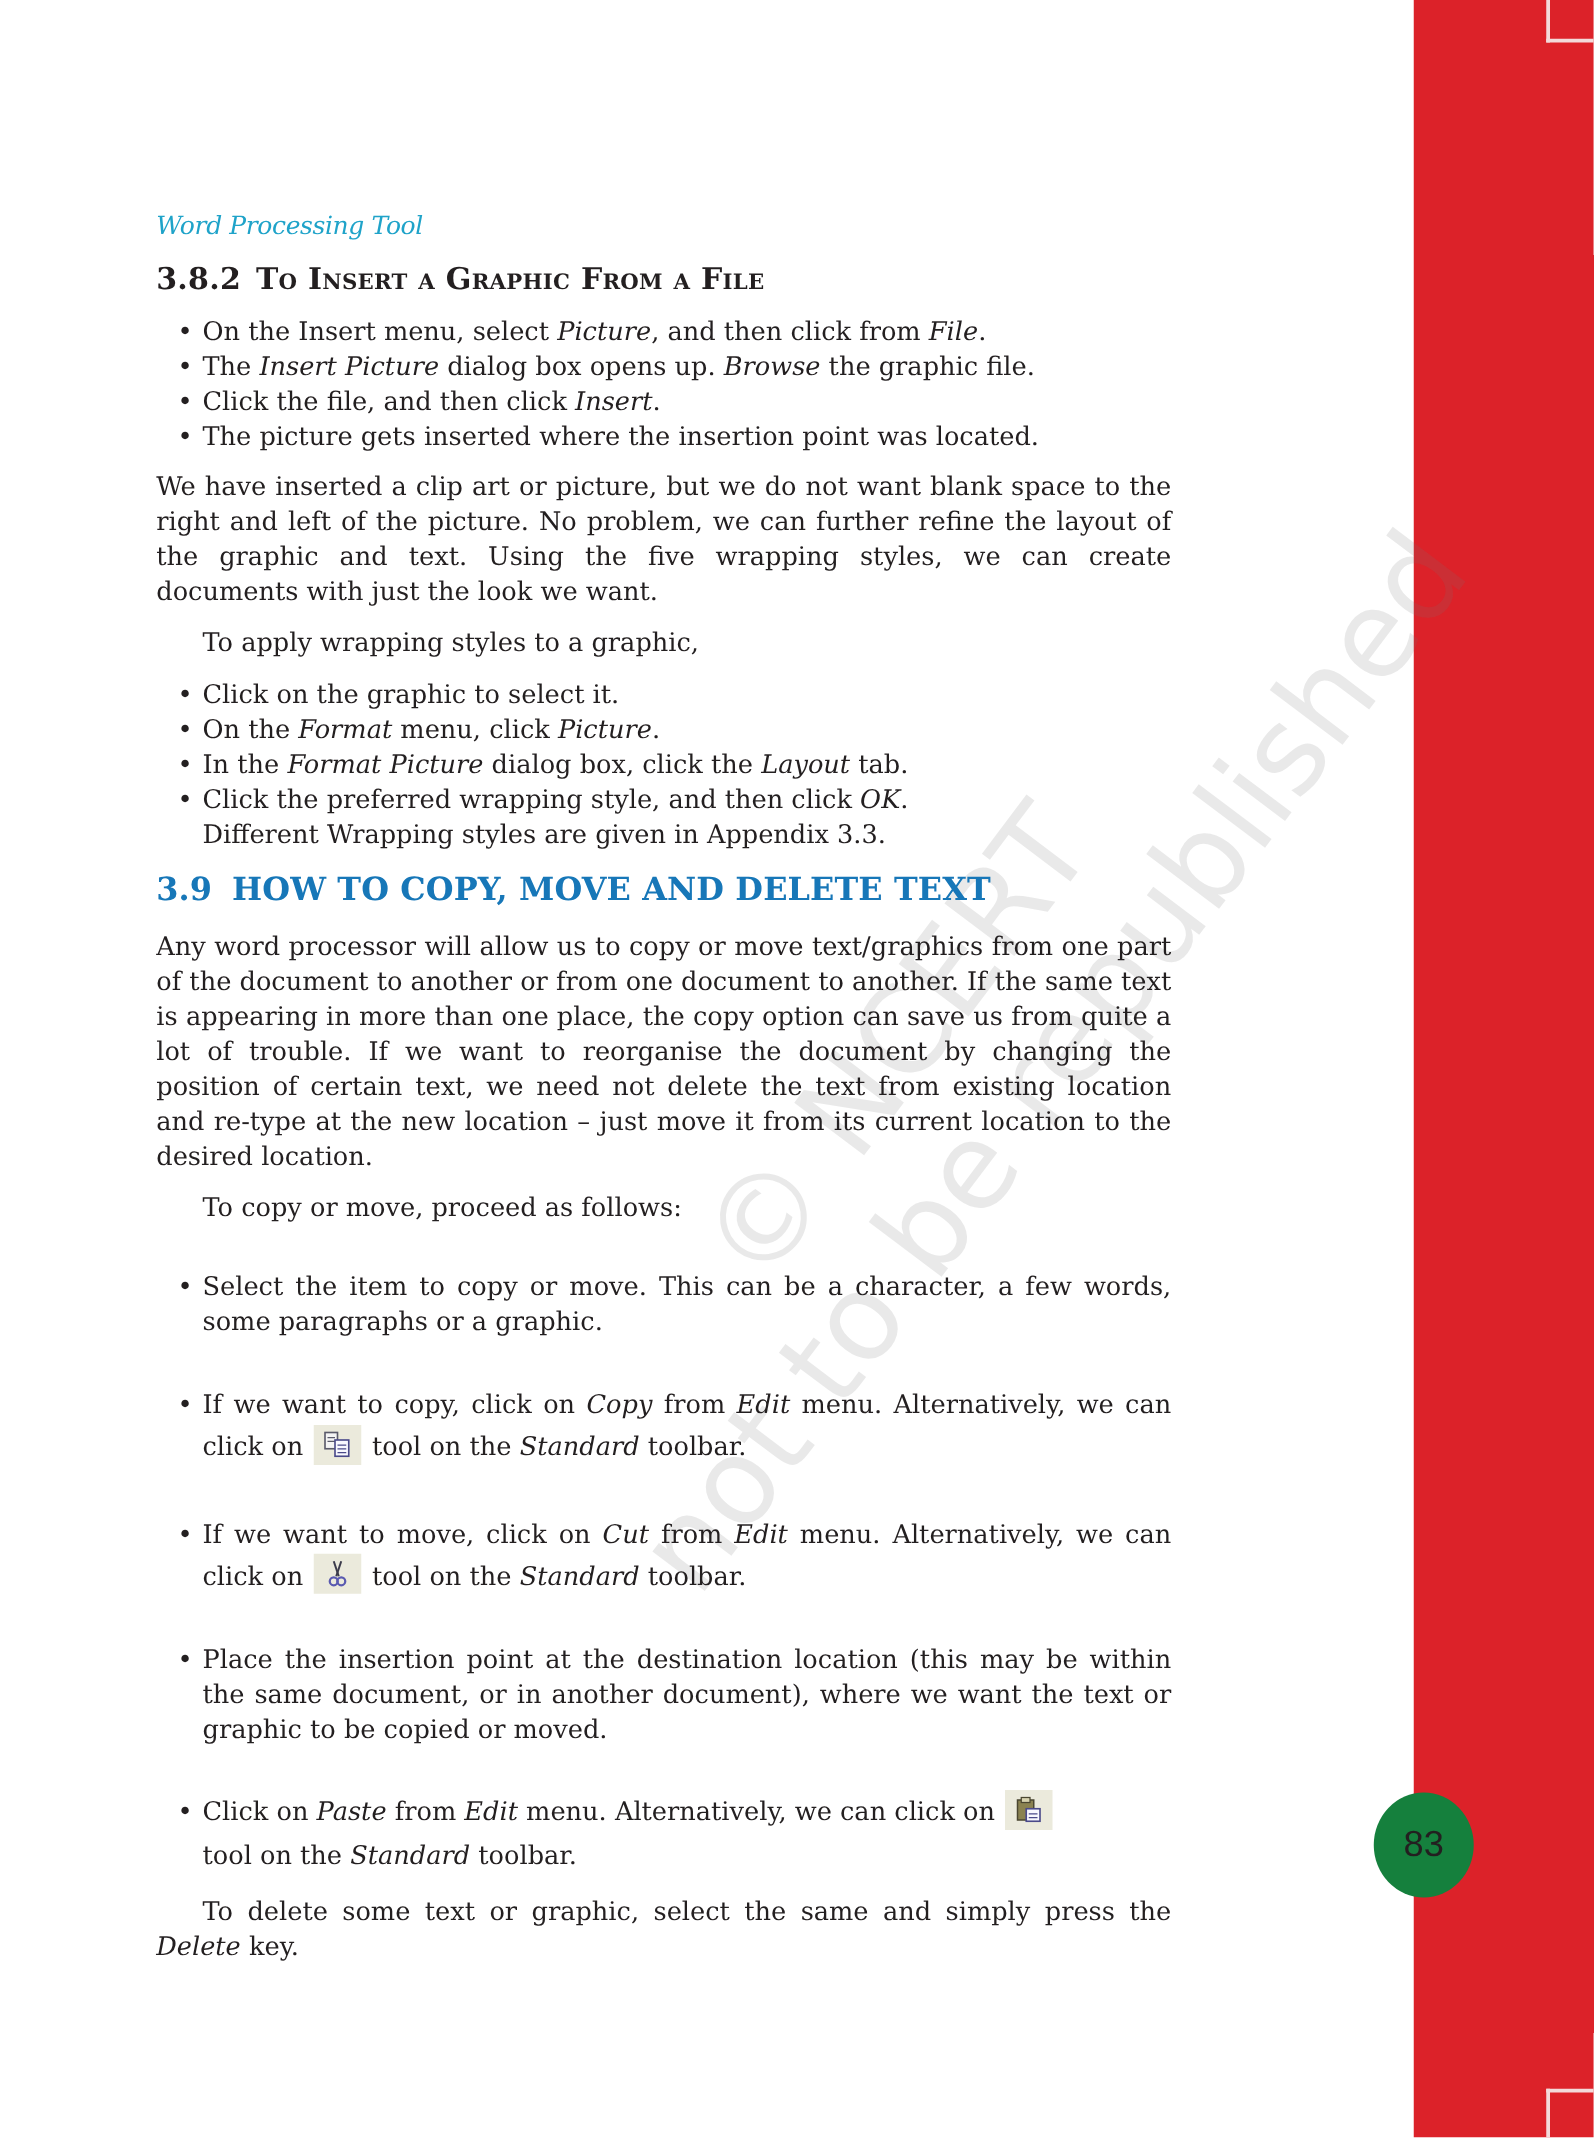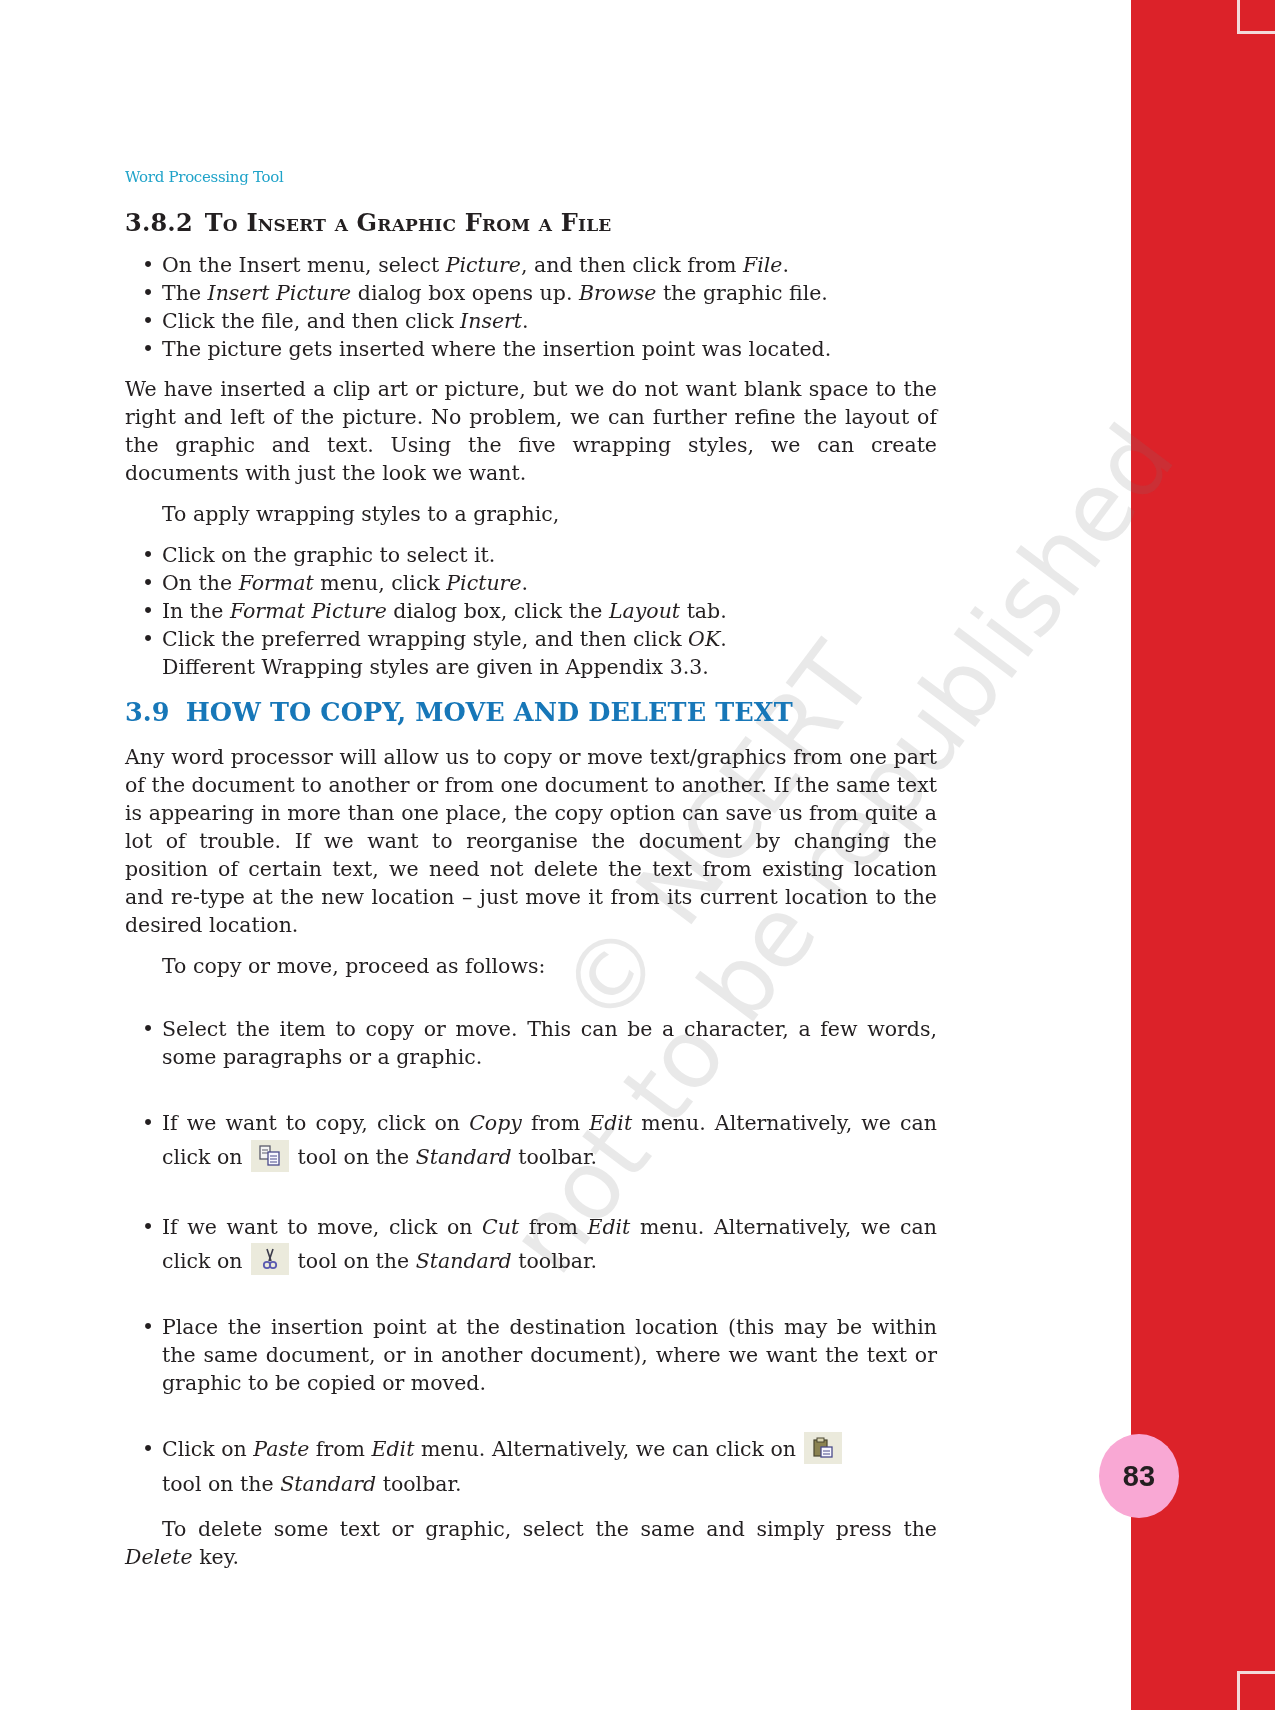--- a/index.html
+++ b/index.html
@@ -43,38 +43,38 @@
       border-top: 3px solid #f3dada;
       box-sizing: border-box;
     }
     .page-number {
       position: absolute;
       left: 1099px;
       top: 1434px;
       width: 80px;
       height: 84px;
       border-radius: 50%;
-      background: #f9a8d4;
+      background: #15803d;
       display: flex;
       align-items: center;
       justify-content: center;
       font-family: "Liberation Sans", "DejaVu Sans", sans-serif;
       font-size: 29px;
       color: #231f20;
-      font-weight: bold;
     }
     .content {
       position: absolute;
       left: 125px;
       top: 168px;
       width: 812px;
     }
     .running-head {
       font-family: "DejaVu Serif", serif;
-      font-size: 15px;
+      font-style: italic;
+      font-size: 20px;
       color: #1fa3c9;
       letter-spacing: -0.3px;
       margin: 0;
       height: 30px;
     }
     h2.subsec {
       font-family: "DejaVu Serif", serif;
       font-weight: bold;
       font-size: 24px;
       margin: 10px 0 14px 0;

